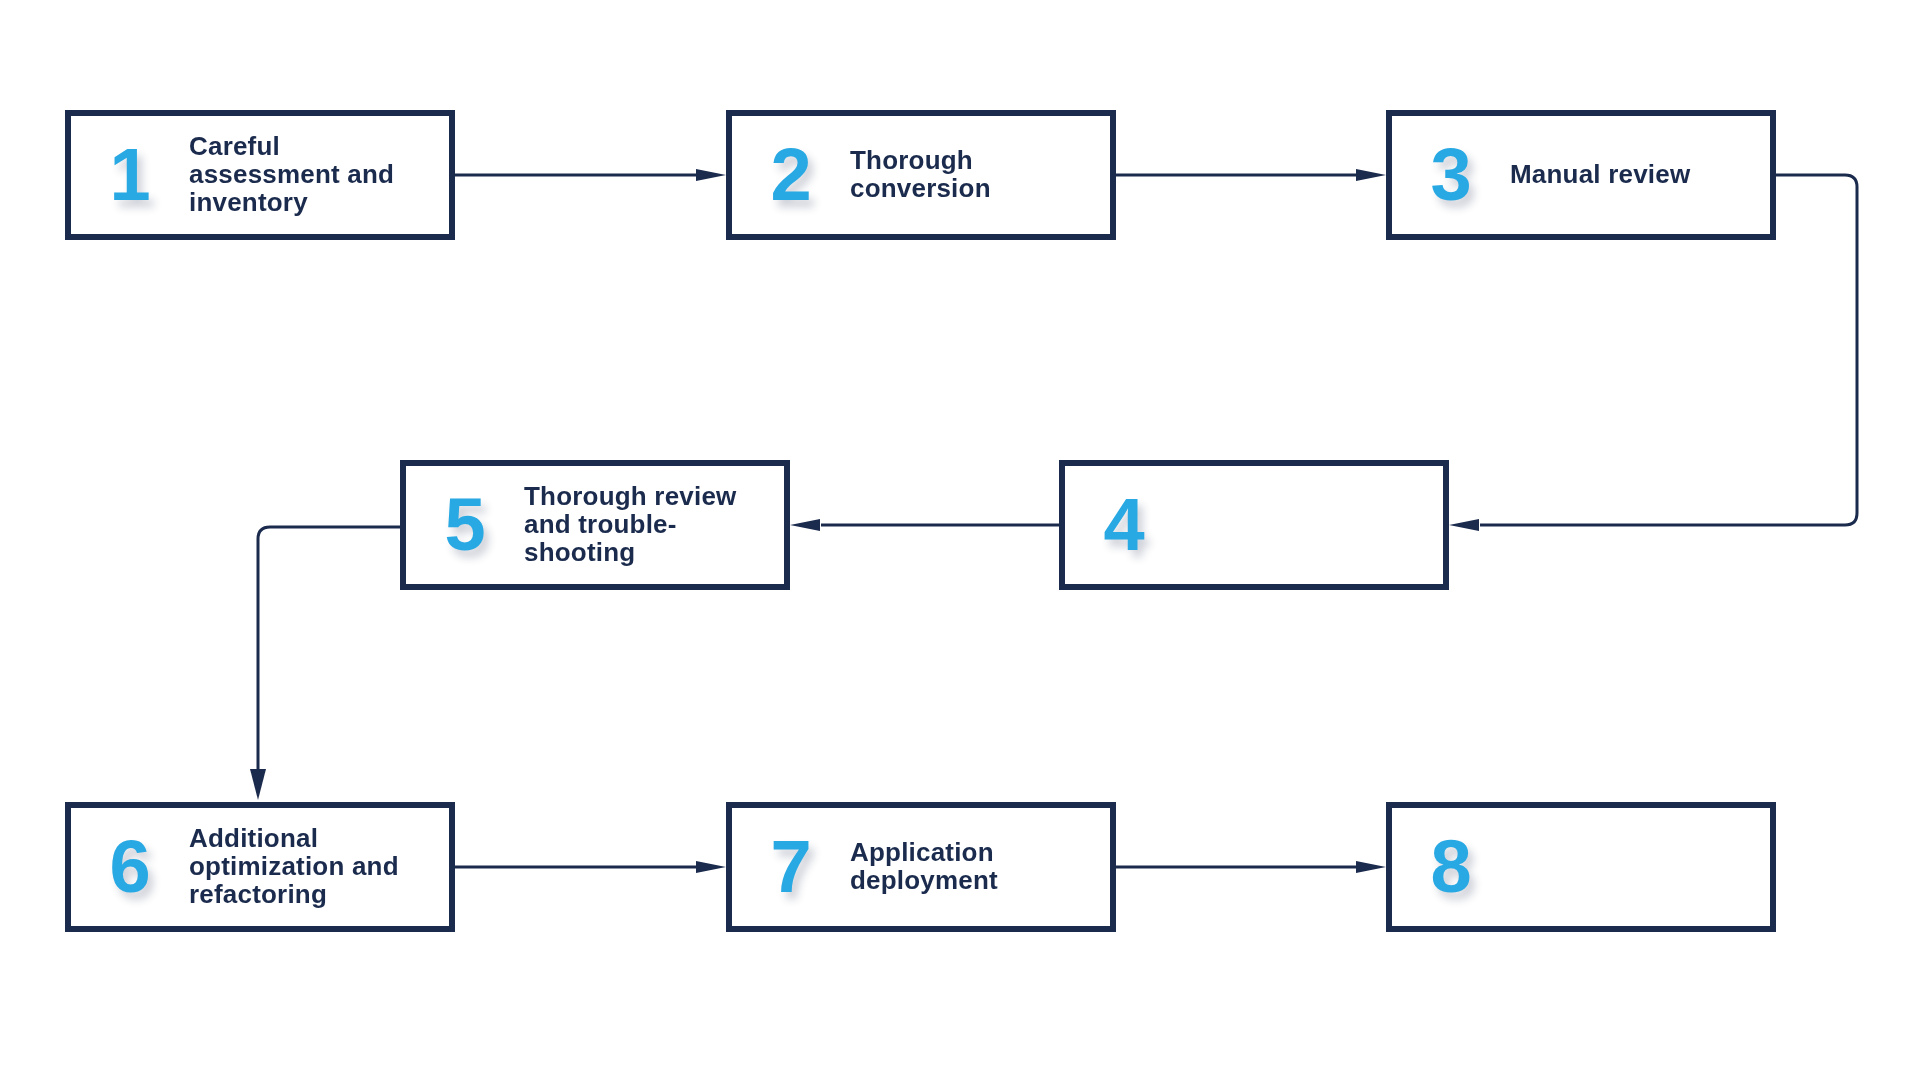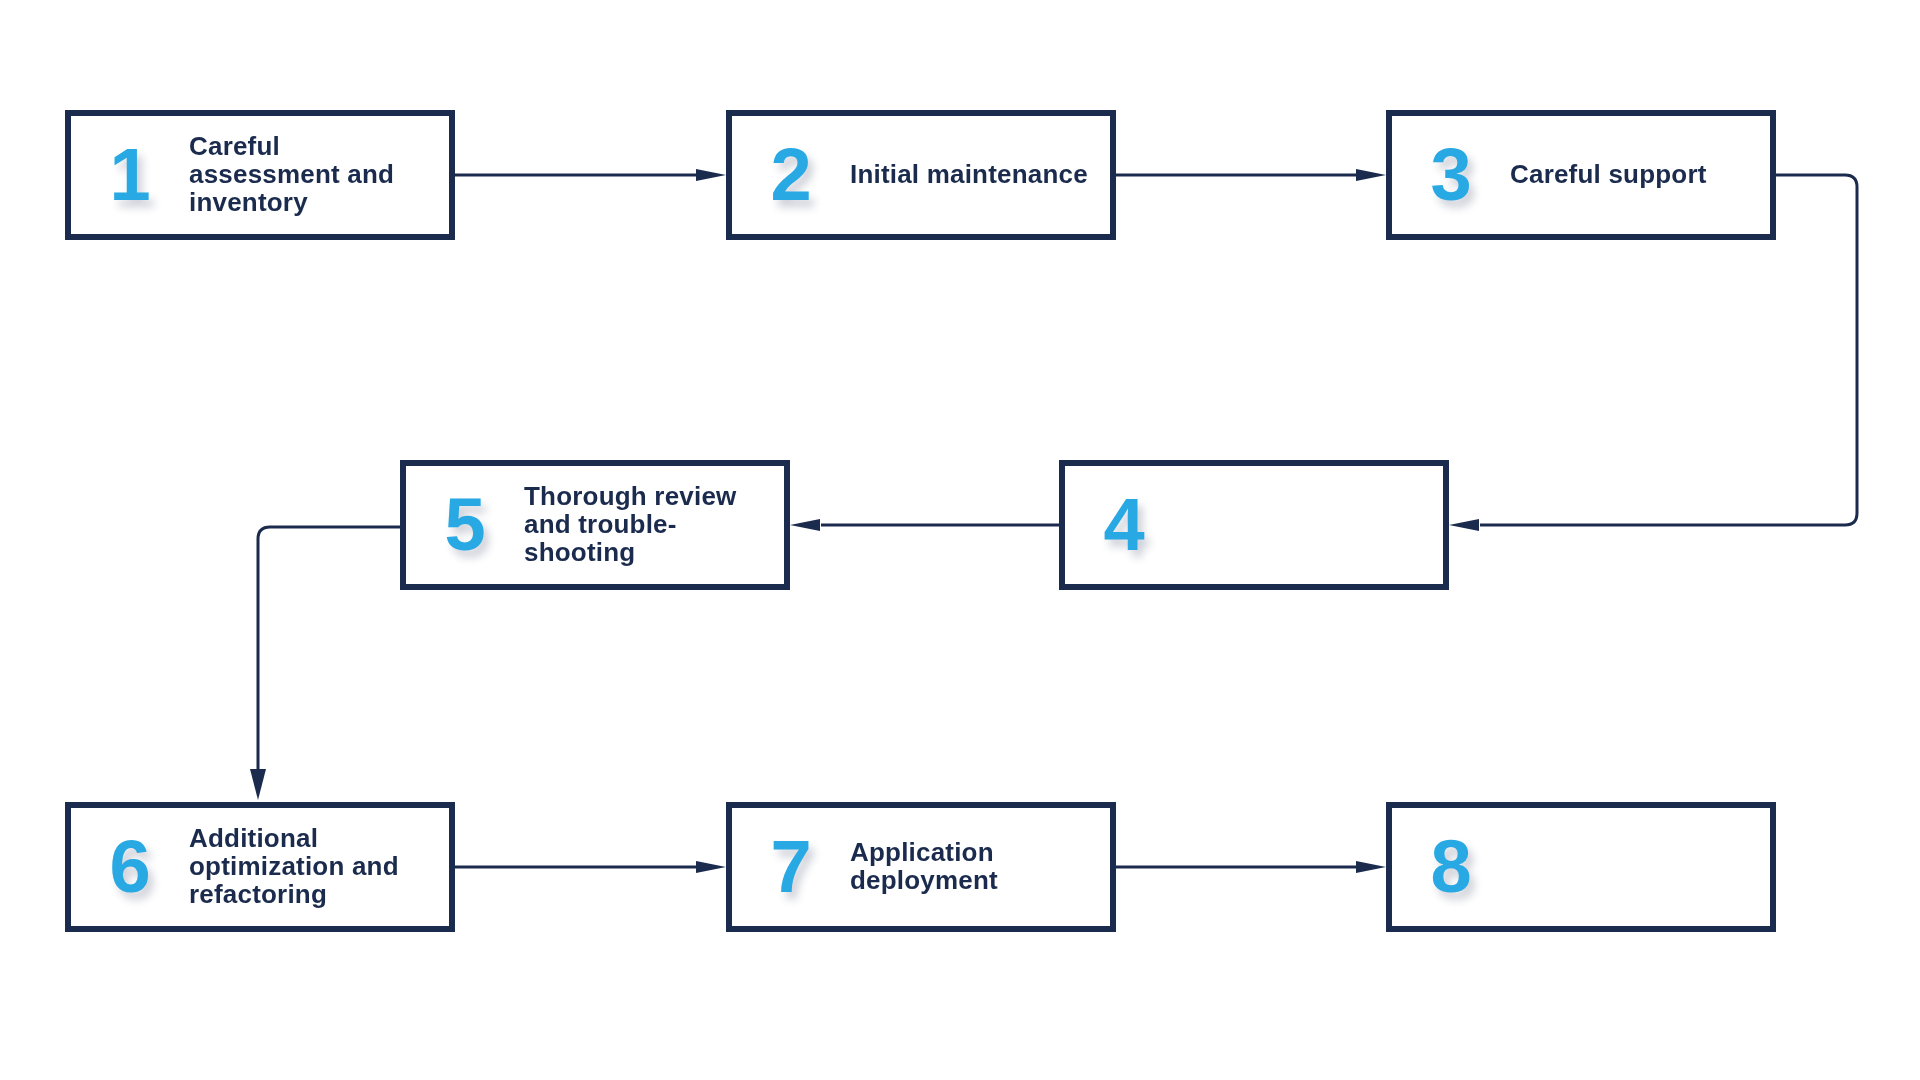--- a/index.html
+++ b/index.html
@@ -108,26 +108,26 @@
 
   <div class="box pos-1">
     <span class="num">1</span>
     <span class="label">Careful
 assessment and
 inventory</span>
   </div>
 
   <div class="box pos-2">
     <span class="num">2</span>
-    <span class="label">Initial maintenance</span>
+    <span class="label">Thorough conversion</span>
   </div>
 
   <div class="box pos-3">
     <span class="num">3</span>
-    <span class="label">Careful support</span>
+    <span class="label">Manual review</span>
   </div>
 
   <div class="box pos-4">
     <span class="num">4</span>
   </div>
 
   <div class="box pos-5">
     <span class="num">5</span>
     <span class="label">Thorough review
 and trouble-

